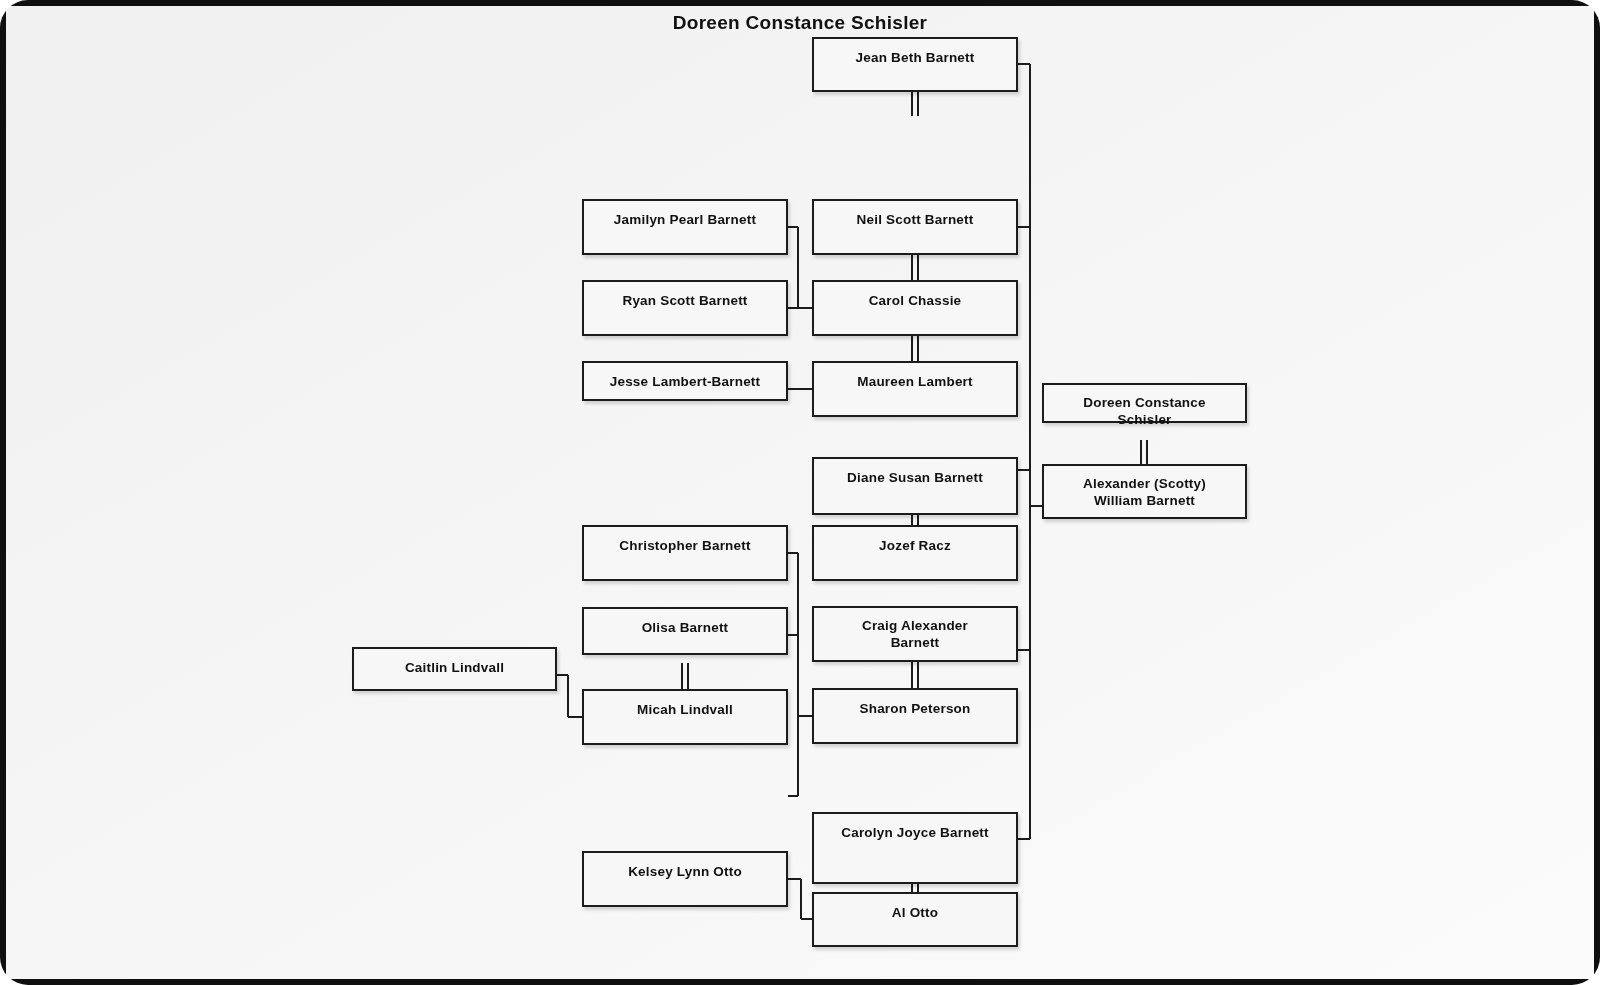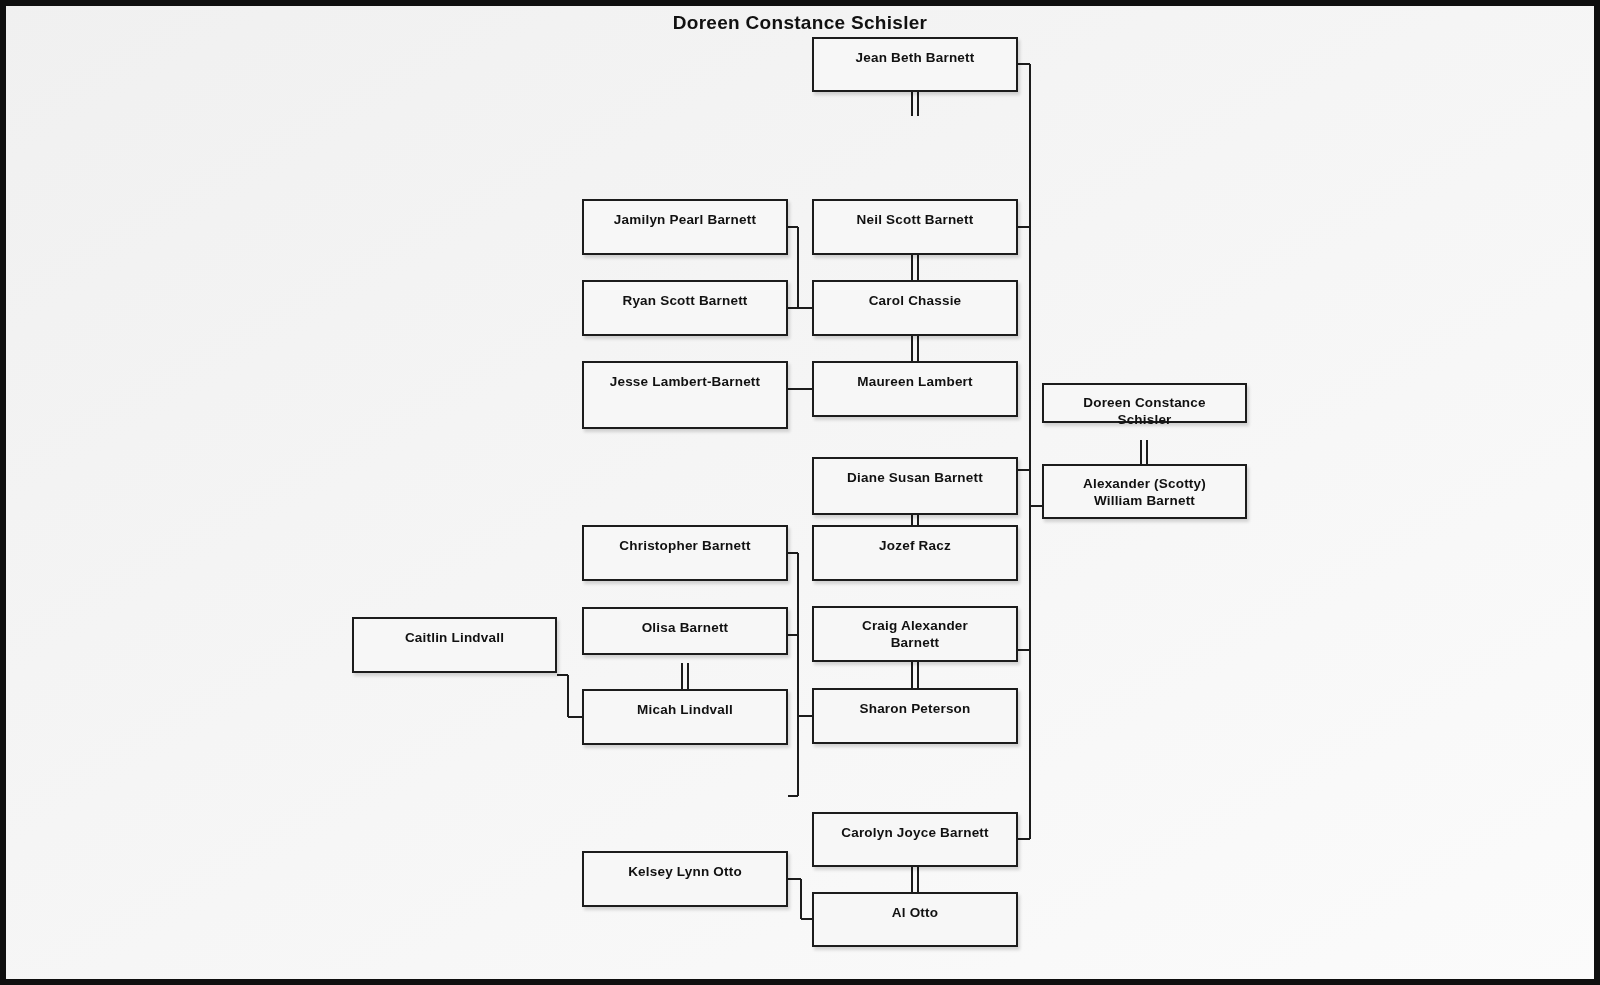--- a/index.html
+++ b/index.html
@@ -2,20 +2,21 @@
 <html><head>
 <meta charset="utf-8">
 <style>
   html,body{margin:0;padding:0;background:#ffffff;}
   .canvas{
     position:relative;
     width:1600px;height:985px;
     background:linear-gradient(150deg,#f0f0f0 0%,#f5f5f5 45%,#fbfbfb 100%);
     font-family:"Liberation Sans",sans-serif;
     overflow:hidden;
+    border-radius:28px;
   }
   .frame-border{
     position:absolute;inset:0;
     border:6px solid #0f0f0f;
     z-index:30;pointer-events:none;
   }
   .chart-title{
     position:absolute;top:12px;left:0;width:100%;
     text-align:center;
     font-size:19px;font-weight:bold;color:#111;
@@ -67,32 +68,32 @@
 
   <div class="box" style="left:812px;top:37px;width:206px;height:55px"><span class="nm">Jean Beth Barnett</span></div>
   <div class="box" style="left:812px;top:199px;width:206px;height:56px"><span class="nm">Neil Scott Barnett</span></div>
   <div class="box" style="left:812px;top:280px;width:206px;height:56px"><span class="nm">Carol Chassie</span></div>
   <div class="box" style="left:812px;top:361px;width:206px;height:56px"><span class="nm">Maureen Lambert</span></div>
   <div class="box" style="left:812px;top:457px;width:206px;height:58px"><span class="nm">Diane Susan Barnett</span></div>
   <div class="box" style="left:812px;top:525px;width:206px;height:56px"><span class="nm">Jozef Racz</span></div>
   <div class="box" style="left:812px;top:606px;width:206px;height:56px"><span class="nm">Craig Alexander
 Barnett</span></div>
   <div class="box" style="left:812px;top:688px;width:206px;height:56px"><span class="nm">Sharon Peterson</span></div>
-  <div class="box" style="left:812px;top:812px;width:206px;height:55px"><span class="nm">Carolyn Joyce Barnett</span></div>
+  <div class="box" style="left:812px;top:812px;width:206px;height:72px"><span class="nm">Carolyn Joyce Barnett</span></div>
   <div class="box" style="left:812px;top:892px;width:206px;height:55px"><span class="nm">Al Otto</span></div>
 
   <div class="box" style="left:582px;top:199px;width:206px;height:56px"><span class="nm">Jamilyn Pearl Barnett</span></div>
   <div class="box" style="left:582px;top:280px;width:206px;height:56px"><span class="nm">Ryan Scott Barnett</span></div>
-  <div class="box" style="left:582px;top:361px;width:206px;height:68px"><span class="nm">Jesse Lambert-Barnett</span></div>
+  <div class="box" style="left:582px;top:361px;width:206px;height:40px"><span class="nm">Jesse Lambert-Barnett</span></div>
   <div class="box" style="left:582px;top:525px;width:206px;height:56px"><span class="nm">Christopher Barnett</span></div>
   <div class="box" style="left:582px;top:607px;width:206px;height:48px"><span class="nm">Olisa Barnett</span></div>
   <div class="box" style="left:582px;top:689px;width:206px;height:56px"><span class="nm">Micah Lindvall</span></div>
   <div class="box" style="left:582px;top:851px;width:206px;height:56px"><span class="nm">Kelsey Lynn Otto</span></div>
 
-  <div class="box" style="left:352px;top:617px;width:205px;height:56px"><span class="nm">Caitlin Lindvall</span></div>
+  <div class="box" style="left:352px;top:647px;width:205px;height:44px"><span class="nm">Caitlin Lindvall</span></div>
 
   <div class="box" style="left:1042px;top:383px;width:205px;height:40px"><span class="nm">Doreen Constance
 Schisler</span></div>
   <div class="box" style="left:1042px;top:464px;width:205px;height:55px"><span class="nm">Alexander (Scotty)
 William Barnett</span></div>
 
   <div class="frame-border"></div>
 </div>
 
 </body></html>

